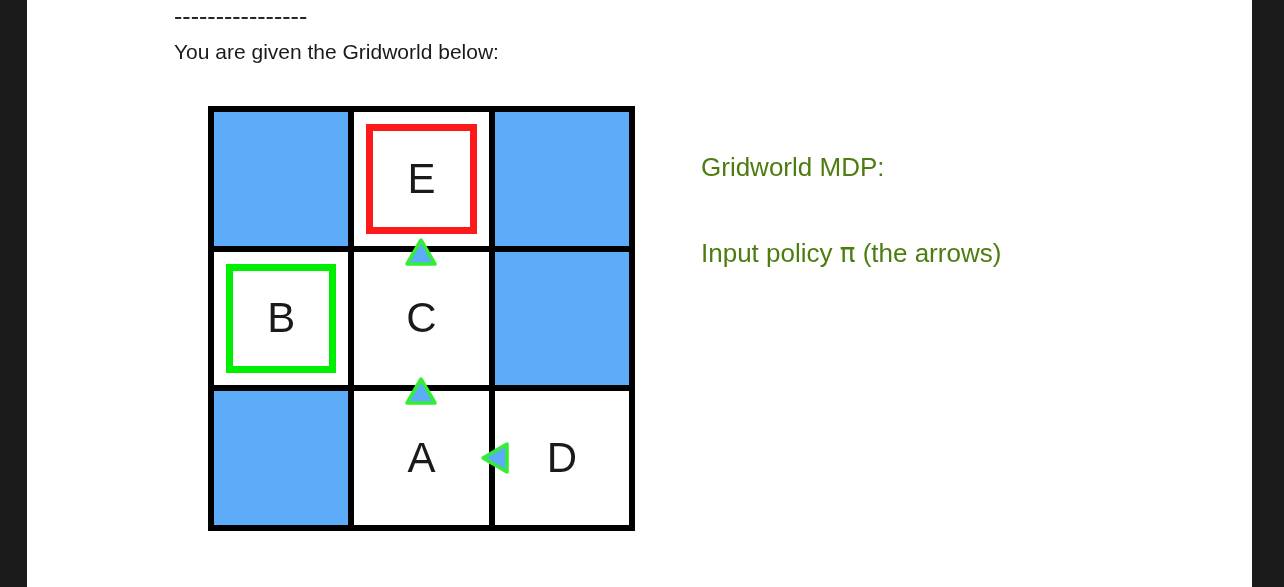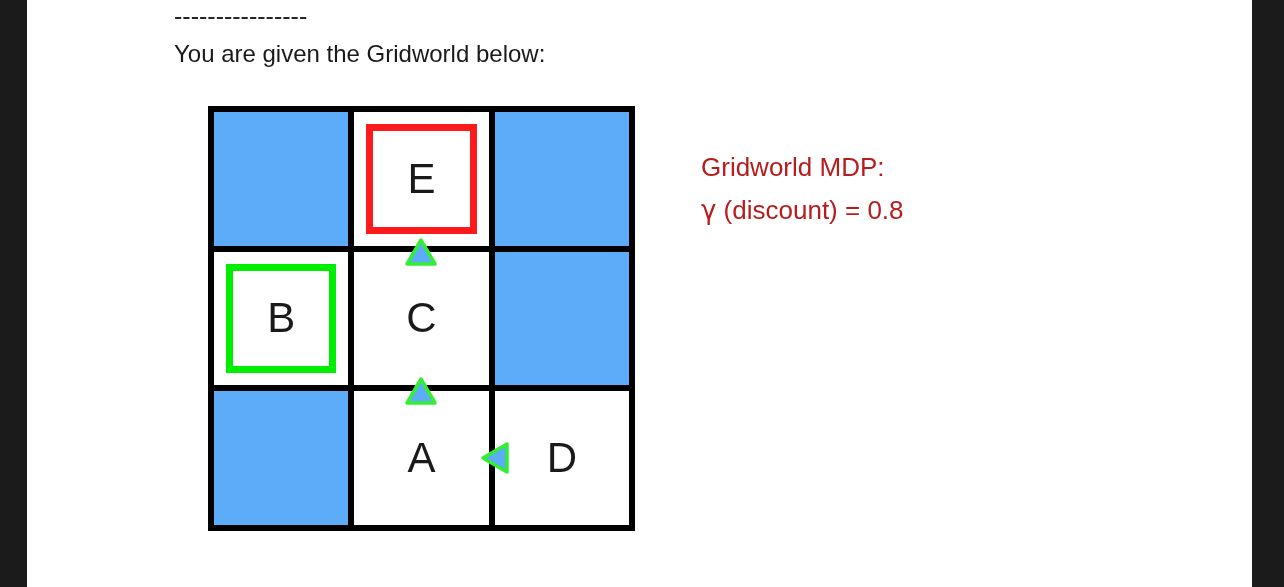--- a/index.html
+++ b/index.html
@@ -41,21 +41,21 @@
     left: 147px; top: 2px;
     font-size: 25px;
     color: #262626;
     letter-spacing: 0px;
     white-space: pre;
     font-family: "Liberation Sans", sans-serif;
   }
   .intro {
     position: absolute;
     left: 147px; top: 40px;
-    font-size: 24px;
+    font-size: 21px;
     color: #1a1a1a;
     white-space: pre;
   }
 
   
   .grid {
     position: absolute;
     left: 181px; top: 106px;
     width: 427px; height: 425px;
     background: #000000;
@@ -113,21 +113,21 @@
   }
 
   
   .desc {
     position: absolute;
     left: 674px; top: 146px;
     width: 520px;
   }
   .desc-line {
     font-size: 26px;
-    color: #b91c1c;
+    color: #4d7c0f;
     line-height: 43px;
     white-space: pre;
   }
   .desc-gap { height: 43px; }
   .ital { font-style: italic; }
   .sym { font-family: "DejaVu Sans", sans-serif; }
 </style>
 </head>
 <body>
 
@@ -172,27 +172,27 @@
       </svg>
       <span class="cell-letter">D</span>
     </div>
 
   </div>
 
   <div class="desc">
 
     <div class="desc-line">Gridworld MDP:</div>
 
-    <div class="desc-line"><span class="sym">γ</span><span> (discount) = 0.8</span></div>
 
 
 
 
     <div class="desc-gap"></div>
 
+    <div class="desc-line"><span>Input policy </span><span class="sym">π</span><span> (the arrows)</span></div>
 
   </div>
 
 </div>
 
 <div class="chrome-right">
   
 </div>
 
 </body></html>

